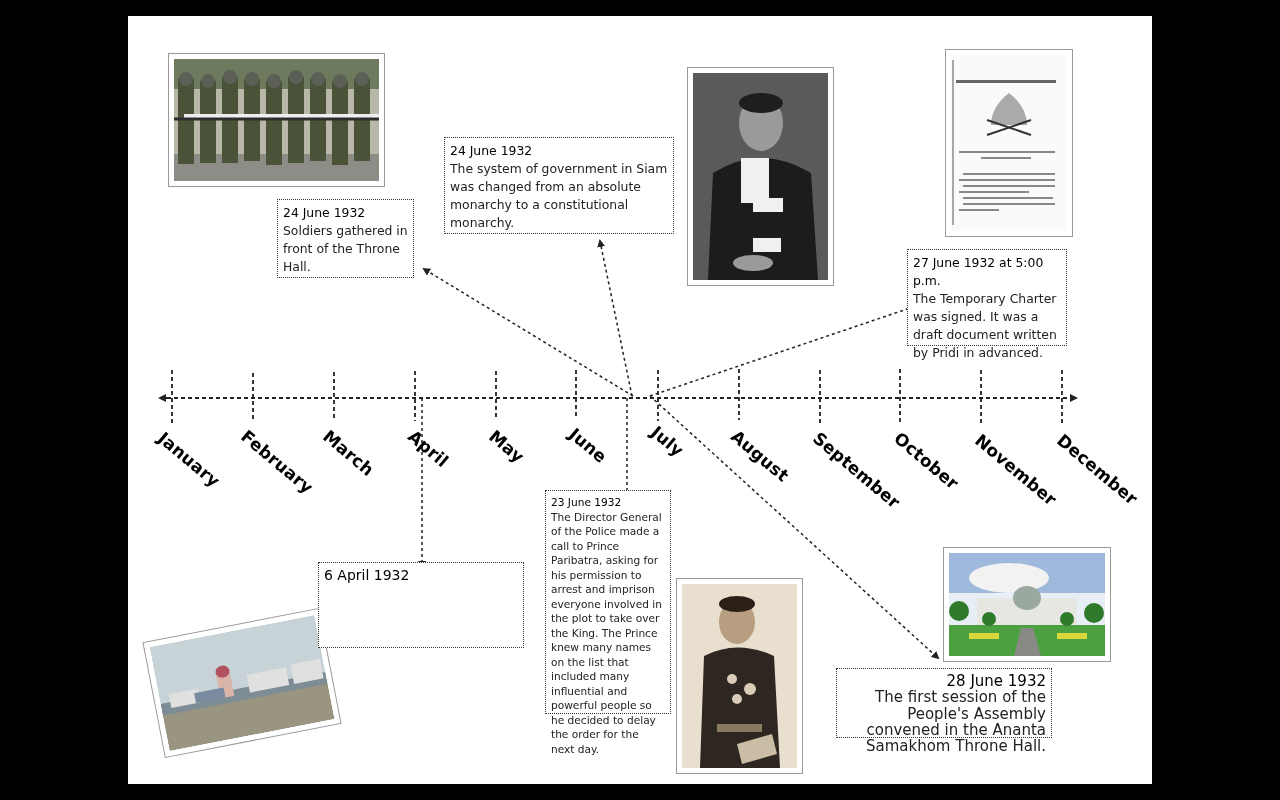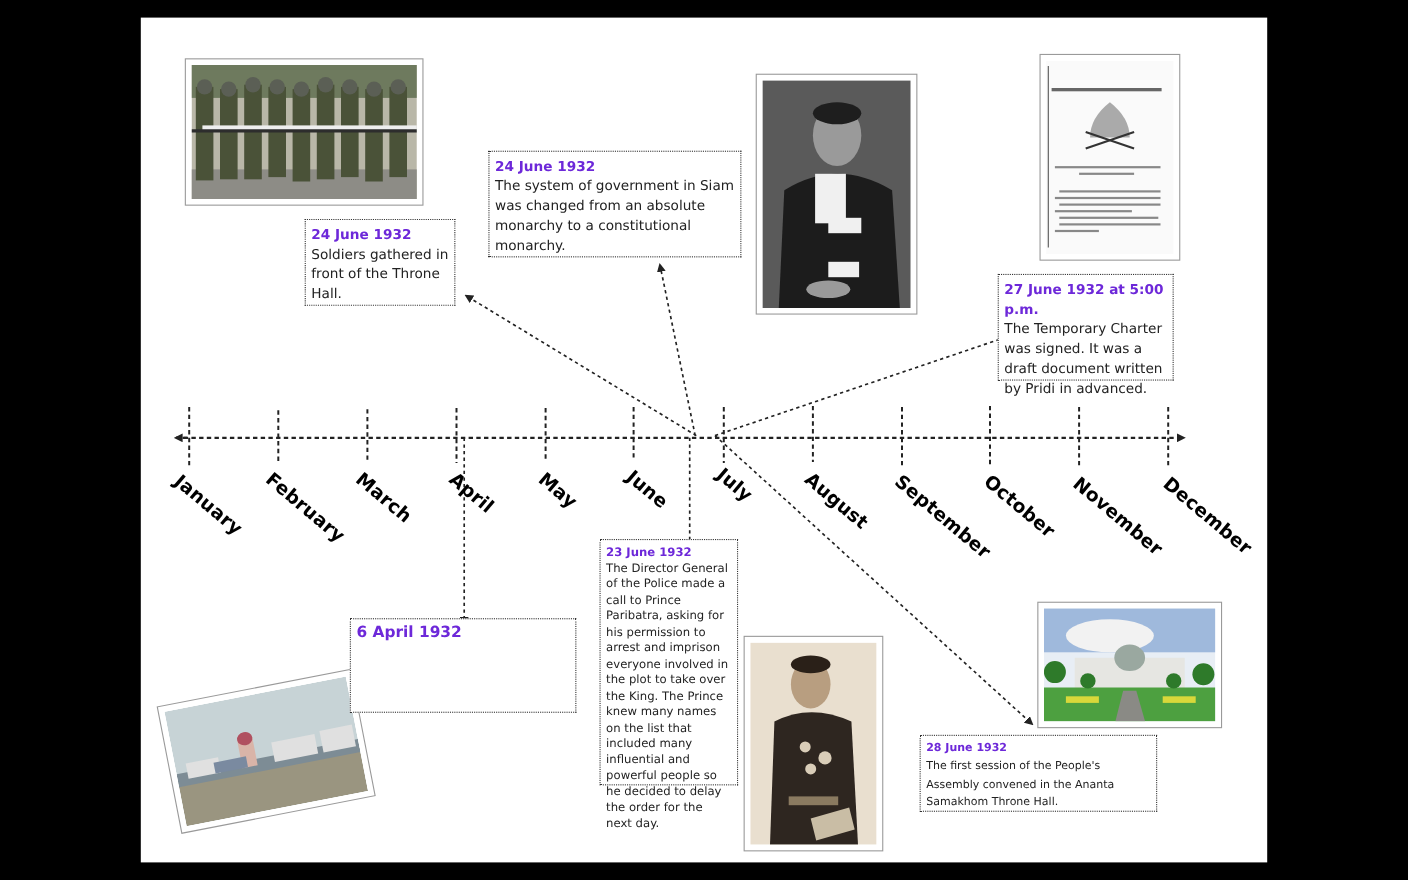--- a/index.html
+++ b/index.html
@@ -2,21 +2,21 @@
 <html><head>
 <meta charset="utf-8">
 <style>
   html, body { margin:0; padding:0; }
   body { width:1280px; height:800px; background:#000; position:relative; overflow:hidden;
          font-family:"DejaVu Sans", "Liberation Sans", sans-serif; }
   #slide { position:absolute; left:128px; top:16px; width:1024px; height:768px; background:#fff; overflow:hidden; }
   svg#lines { position:absolute; left:0; top:0; width:1280px; height:800px; pointer-events:none; z-index:2; }
   .card { position:absolute; border:1.5px dotted #333; background:#fff; padding:4px 5px; color:#222;
           font-size:12.4px; line-height:18px; box-sizing:border-box; z-index:3; }
-  .card .date { font-weight:bold; color:#6d28d9; display:block; }
+  .card .date { font-weight:normal; color:#000000; display:block; }
   .card.small { font-size:10.6px; line-height:14.5px; }
   .photo { position:absolute; background:#fff; border:1px solid #9a9a9a; box-sizing:border-box; z-index:3; }
   .photo .img { position:absolute; left:5px; top:5px; right:5px; bottom:5px; overflow:hidden; }
   .month { position:absolute; font-weight:bold; font-size:17px; color:#000; transform-origin:0 0;
            transform:rotate(40deg); white-space:nowrap; z-index:3; letter-spacing:0.2px; }
 </style>
 </head>
 <body>
 
 <div id="slide"></div>
@@ -175,21 +175,21 @@
 
 <div class="card small" style="left:545px;top:490px;width:126px;height:224px;">
   <span class="date">23 June 1932</span>
   <span>The Director General of the Police made a call to Prince Paribatra, asking for his permission to arrest and imprison everyone involved in the plot to take over the King. The Prince knew many names on the list that included many influential and powerful people so he decided to delay the order for the next day.</span>
 </div>
 
 <div class="card" style="left:318px;top:562px;width:206px;height:86px;font-size:14px;line-height:16.3px;">
   <span class="date">6 April 1932</span>
 </div>
 
-<div class="card" style="left:836px;top:668px;width:216px;height:70px;font-size:10px;line-height:16.3px;">
+<div class="card" style="left:836px;top:668px;width:216px;height:70px;font-size:15px;line-height:16.3px;text-align:right;">
   <span class="date">28 June 1932</span>
   <span>The first session of the People's Assembly convened in the Ananta Samakhom Throne Hall.</span>
 </div>
 
 <div class="month" style="left:167px;top:428px;">January</div>
 <div class="month" style="left:250px;top:426px;">February</div>
 <div class="month" style="left:332px;top:426px;">March</div>
 <div class="month" style="left:417px;top:426px;">April</div>
 <div class="month" style="left:498px;top:426px;">May</div>
 <div class="month" style="left:578px;top:424px;">June</div>

